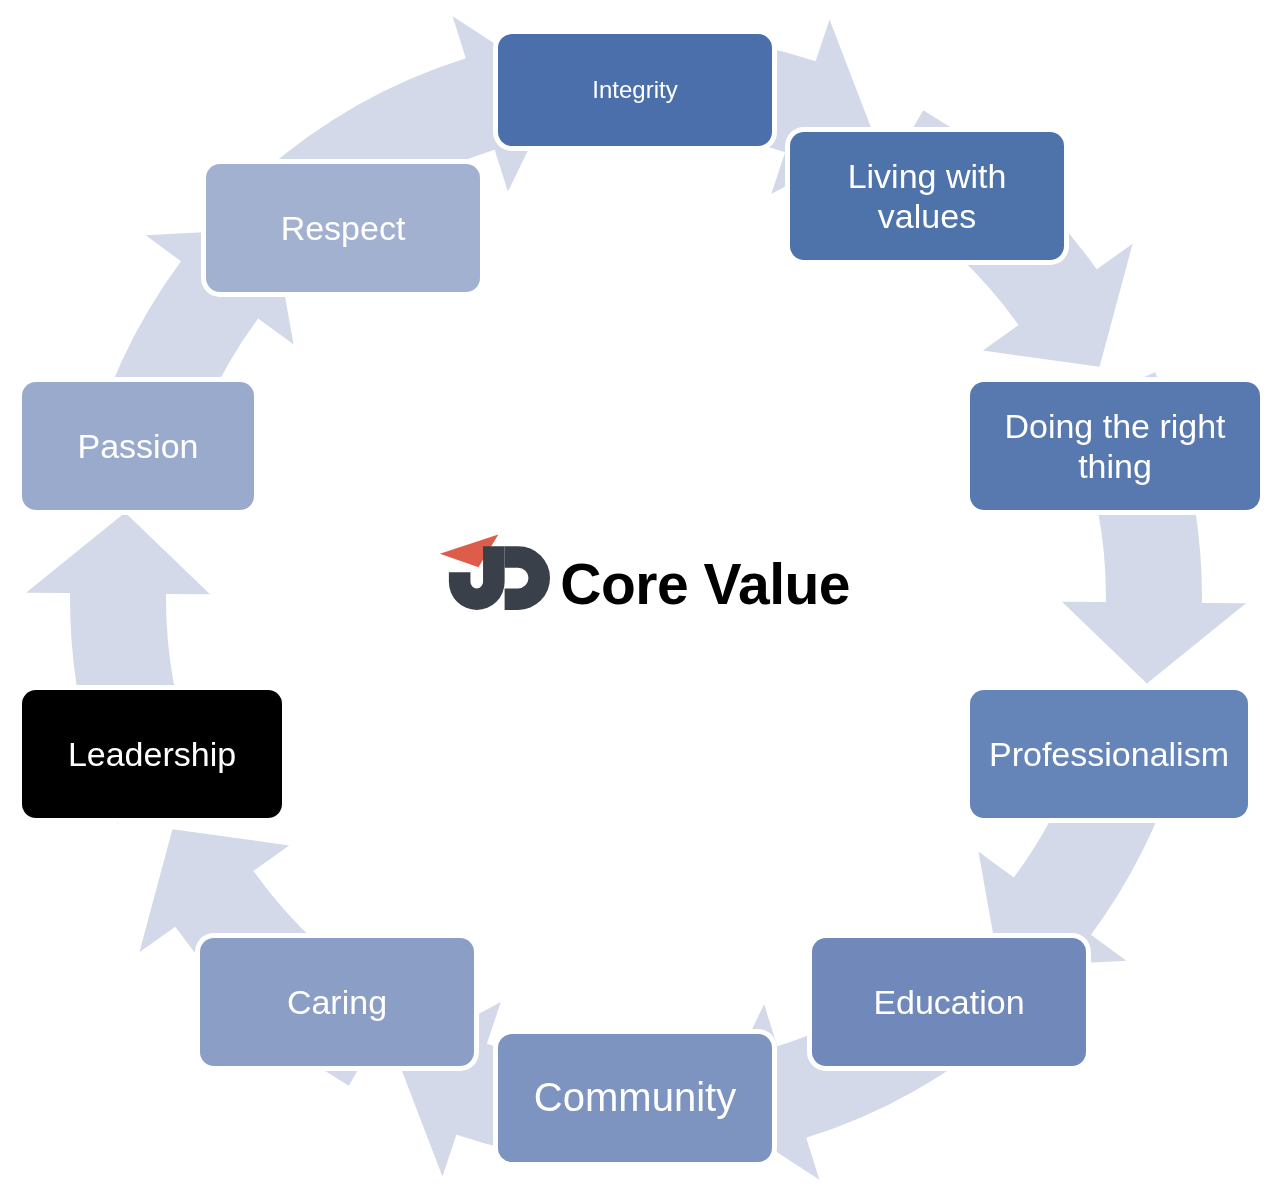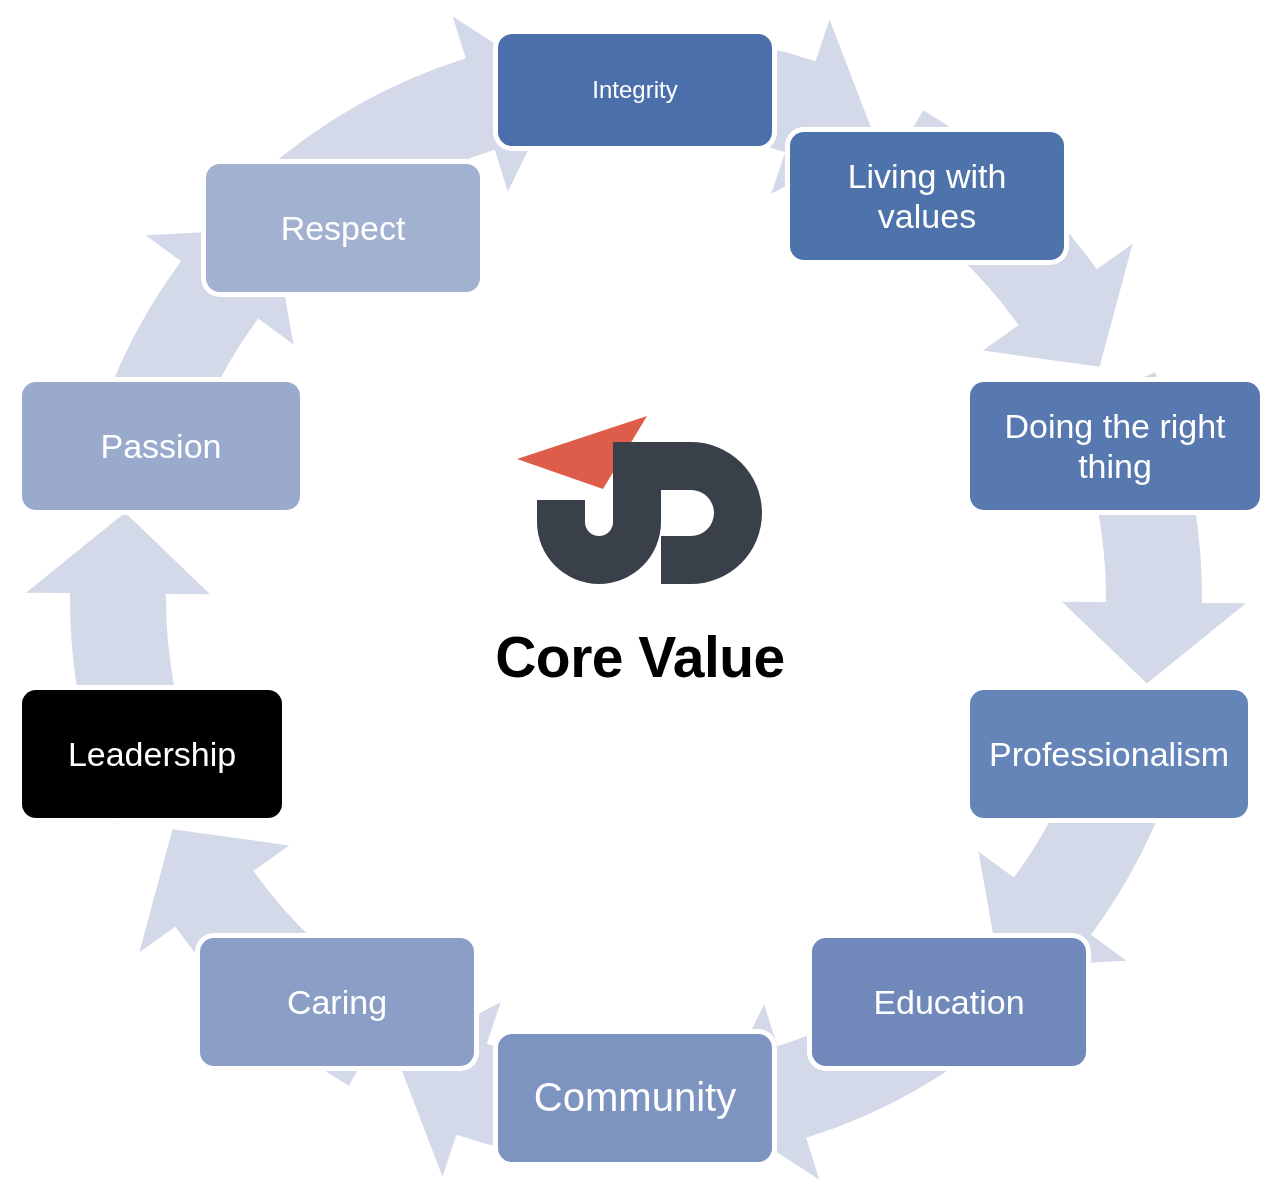--- a/index.html
+++ b/index.html
@@ -44,21 +44,21 @@
     display: block;
     width: 100%;
   }
   .center-block {
     position: absolute;
     left: 430px;
     top: 404px;
     width: 420px;
     height: 340px;
     display: flex;
-    flex-direction: column;
+    flex-direction: row;
     align-items: center;
     justify-content: flex-start;
   }
   #logo-svg {
     display: block;
     width: 290px;
     height: 200px;
   }
   .center-title {
     margin-top: 20px;
@@ -127,21 +127,21 @@
       </div>
       <div class="node" style="left: 498px; top: 1034px; width: 274px; height: 128px; background: rgb(125, 147, 192); font-size: 40px;">
         <span>Community</span>
       </div>
       <div class="node" style="left: 200px; top: 938px; width: 274px; height: 128px; background: rgb(139, 158, 198); font-size: 34px;">
         <span>Caring</span>
       </div>
       <div class="node" style="left: 22px; top: 690px; width: 260px; height: 128px; background: #000000; font-size: 34px;">
         <span>Leadership</span>
       </div>
-      <div class="node" style="left: 22px; top: 382px; width: 278px; height: 128px; background: rgb(154, 170, 205); font-size: 34px;">
+      <div class="node" style="left: 22px; top: 382px; width: 232px; height: 128px; background: rgb(154, 170, 205); font-size: 34px;">
         <span>Passion</span>
       </div>
       <div class="node" style="left: 206px; top: 132px; width: 274px; height: 128px; background: rgb(163, 177, 209); font-size: 34px; margin-top: 32px;">
         <span>Respect</span>
       </div>
     </div>
 
 </div>
 
 </body></html>

